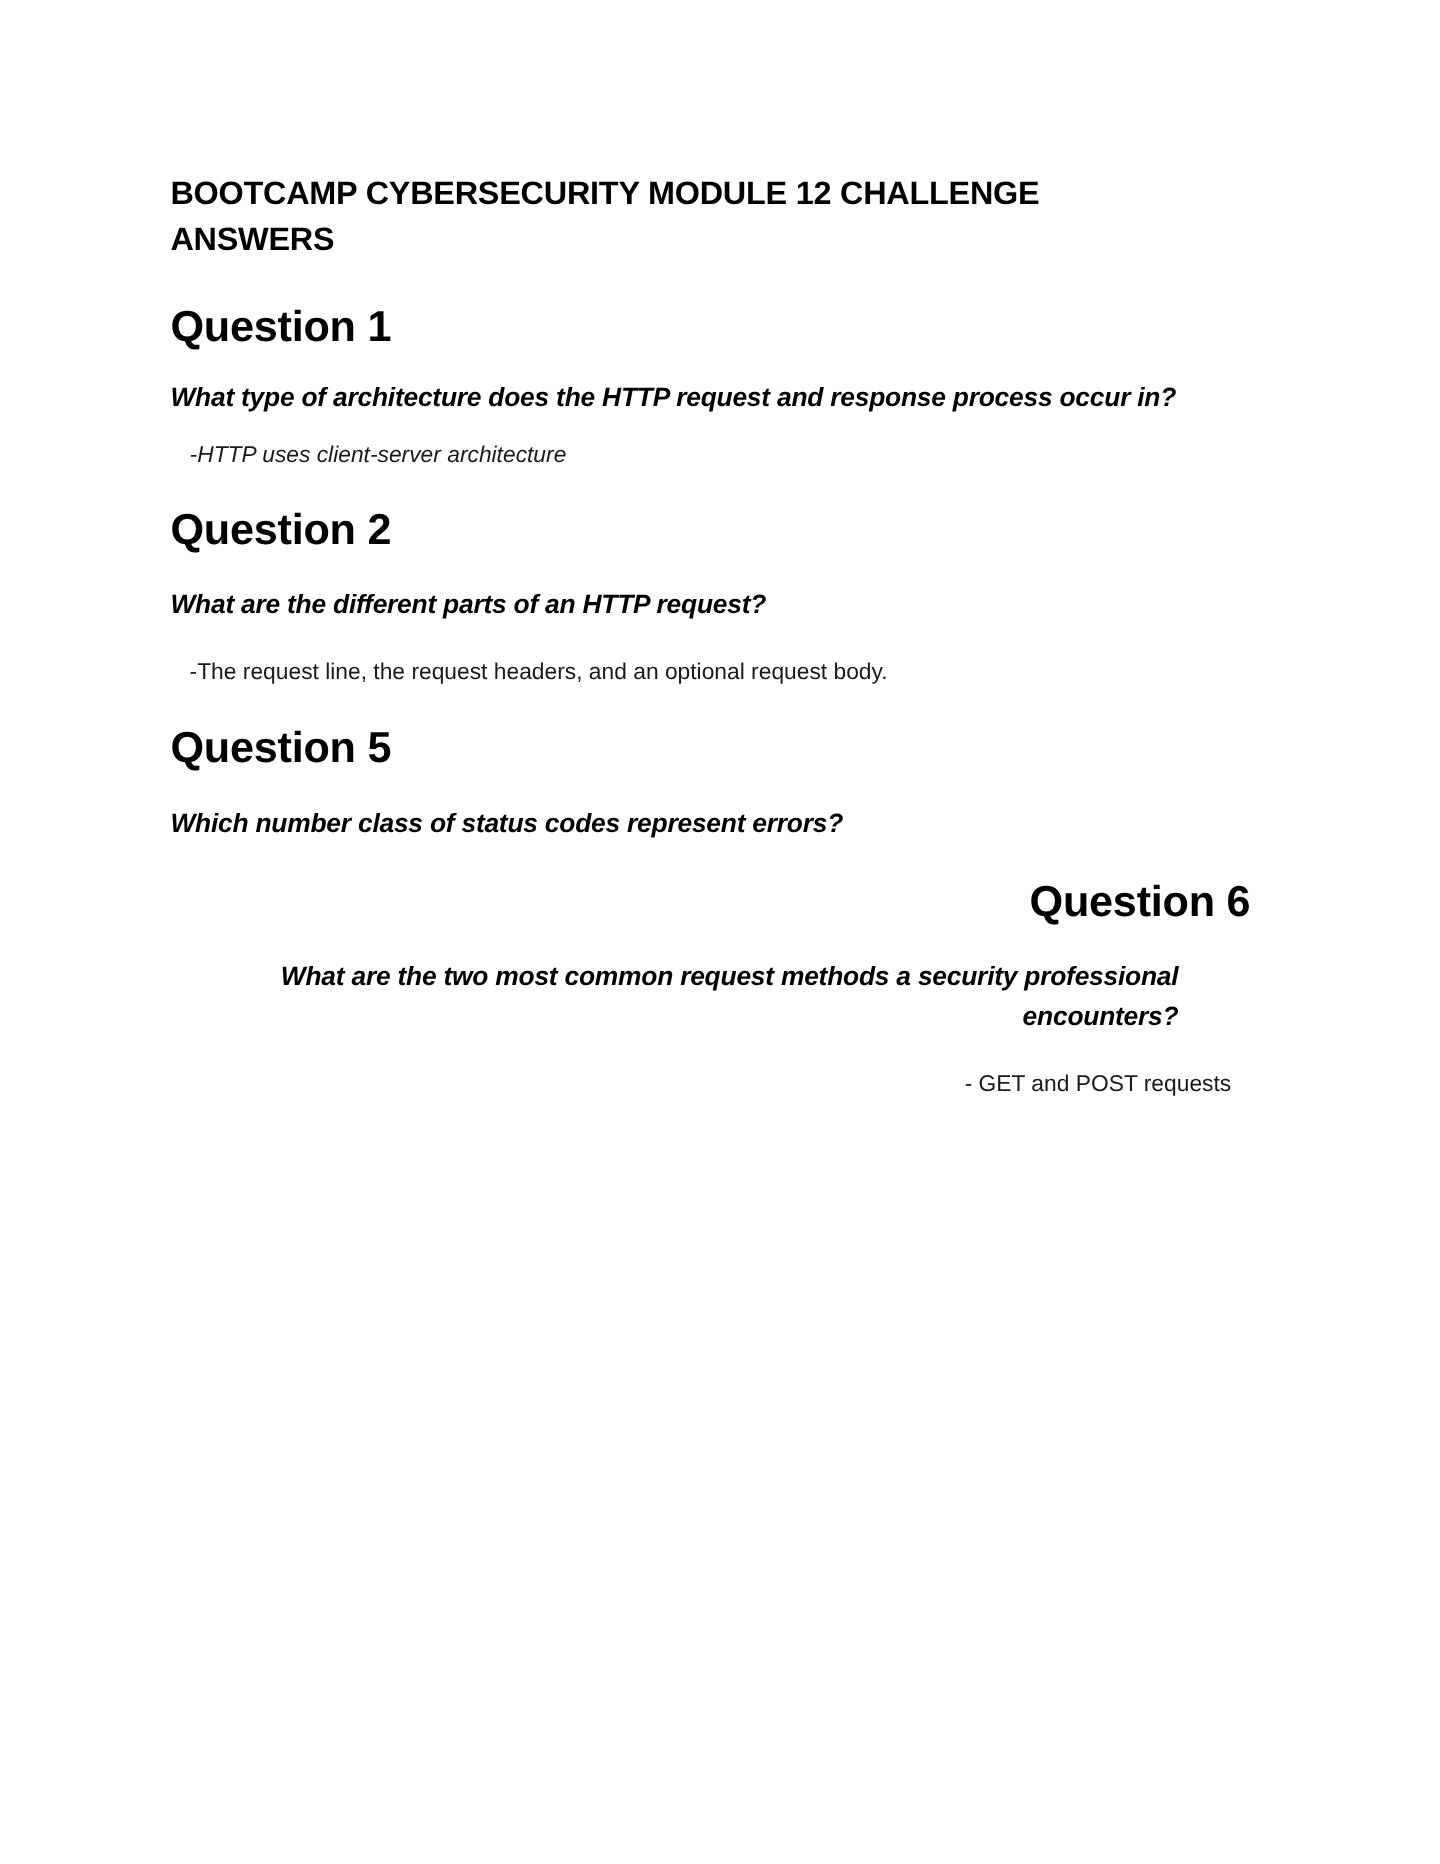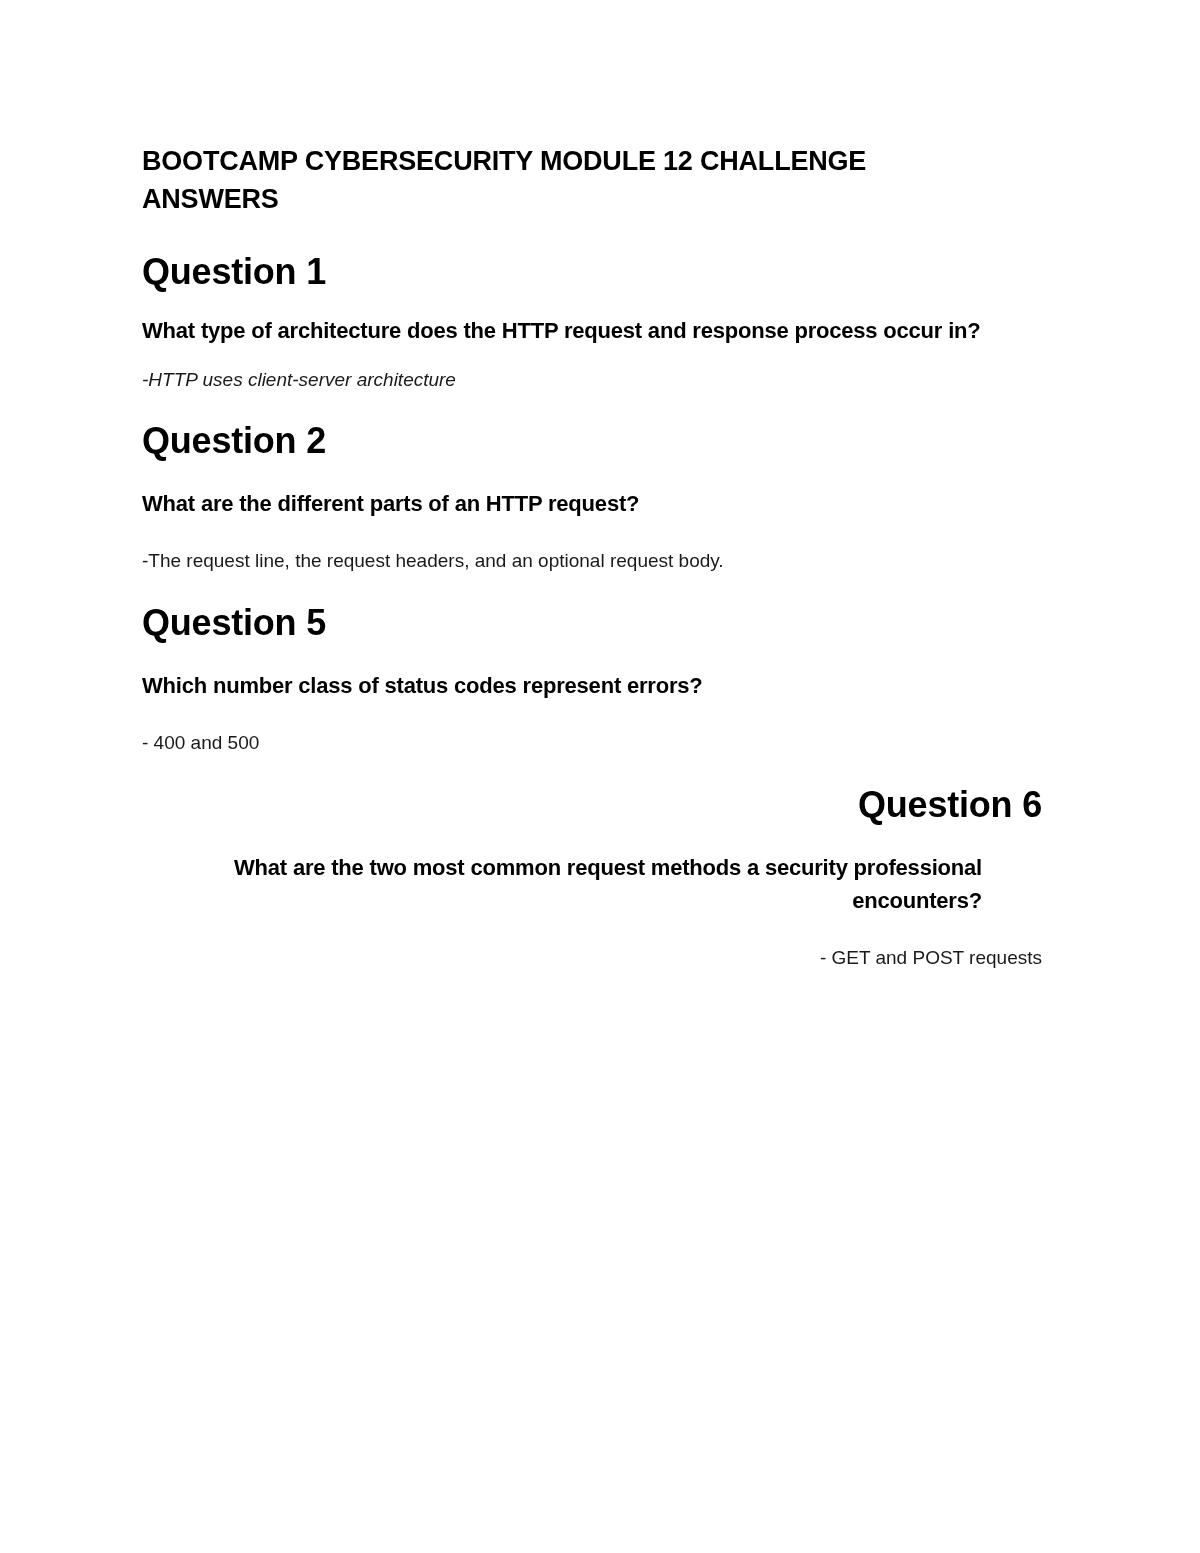--- a/index.html
+++ b/index.html
@@ -43,26 +43,27 @@
       line-height: 32px;
       margin: 0;
       letter-spacing: -0.2px;
     }
     .q-text {
       font-weight: bold;
       font-size: 22px;
       line-height: 33px;
       margin: 0;
       letter-spacing: -0.2px;
+      font-style: italic;
     }
     .q-answer {
       font-weight: normal;
       font-size: 19px;
       line-height: 26px;
-      margin: 0;
+      margin: 16px;
       color: #1a1a1a;
     }
     .q-answer.italic { font-style: italic; }
   </style>
 </head>
 <body>
 
 <div class="page">
   <div class="content">
 
@@ -78,21 +79,20 @@
       <h2 class="q-heading">Question 2</h2>
       <p class="q-text" style="margin-top:30px;">What are the different parts of an HTTP request?</p>
       <p class="q-answer" style="margin-top:28px;">-The request line, the request headers, and an optional request body.</p>
     </div>
 
 
 
     <div class="qblock" style="margin-top:33px;">
       <h2 class="q-heading">Question 5</h2>
       <p class="q-text" style="margin-top:30px;">Which number class of status codes represent errors?</p>
-      <p class="q-answer" style="margin-top:28px;">- 400 and 500</p>
     </div>
 
     <div class="qblock" style="margin-top:33px;text-align:right;">
       <h2 class="q-heading">Question 6</h2>
       <p class="q-text" style="margin-top:30px; width:840px;">What are the two most common request methods a security professional encounters?</p>
       <p class="q-answer" style="margin-top:28px;">- GET and POST requests</p>
     </div>
 
   </div>
 </div>

